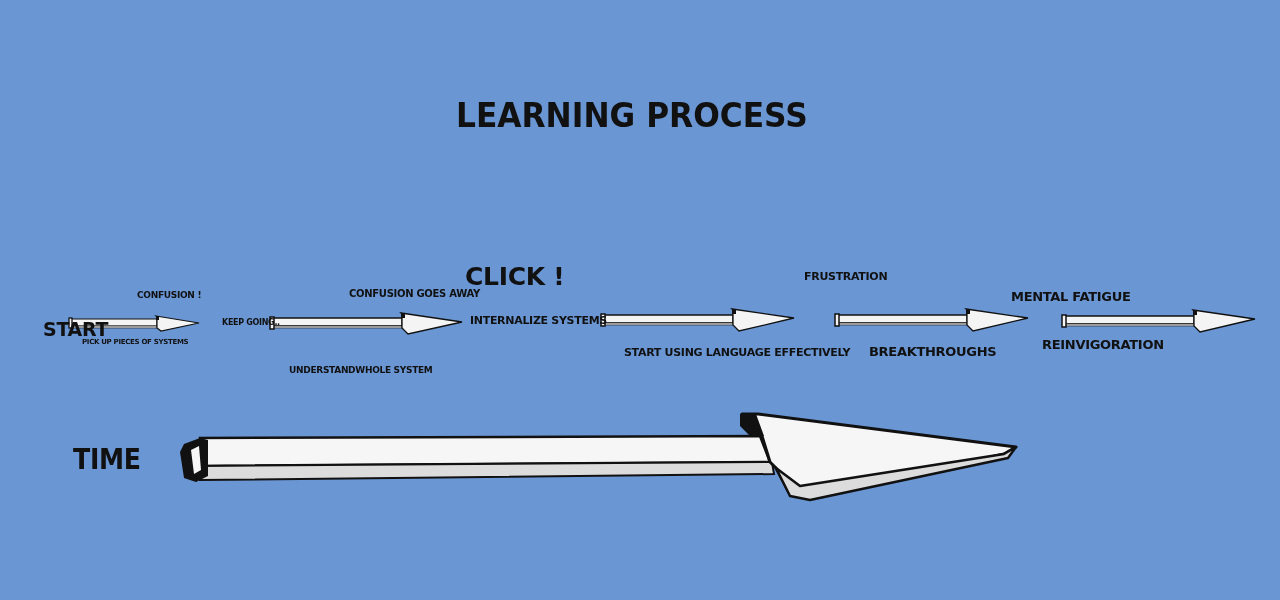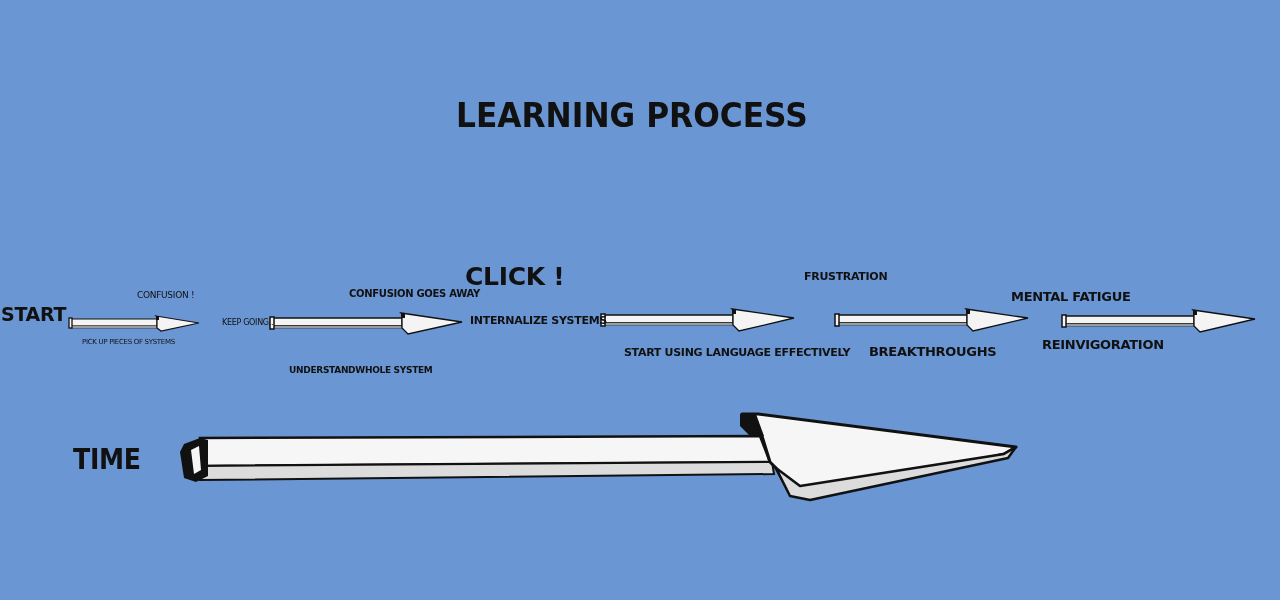--- a/index.html
+++ b/index.html
@@ -12,23 +12,23 @@
     }
     .canvas { position: absolute; left: 0; top: 0; width: 1236px; height: 600px; }
     .lbl {
       position: absolute; white-space: nowrap;
       font-family: "DejaVu Sans", sans-serif;
       font-weight: bold; letter-spacing: -0.3px;
       color: #111; line-height: 1;
     }
     .title { left: 456px; top: 98px; font-size: 34px; letter-spacing: 0px; transform: scaleX(0.92); transform-origin: left top; }
     .click { left: 465px; top: 264px; font-size: 25px; text-align: center; }
-    .start { left: 1px; top: 305px; font-size: 19px; }
+    .start { left: 1px; top: 320px; font-size: 19px; padding-left: 42px; }
     .time  { left: 73px; top: 446px; font-size: 28px; transform: scaleX(0.9); transform-origin: left top; }
-    .s8  { font-size: 8px; font-weight: normal; }
+    .s8  { font-size: 8px; font-weight: bold; }
     .s10 { font-size: 10px; }
     .s11 { font-size: 11px; }
     .s13 { font-size: 13px; }
     svg { position: absolute; left: 0; top: 0; }
   </style>
 </head>
 <body>
 
 <div class="canvas">
 

